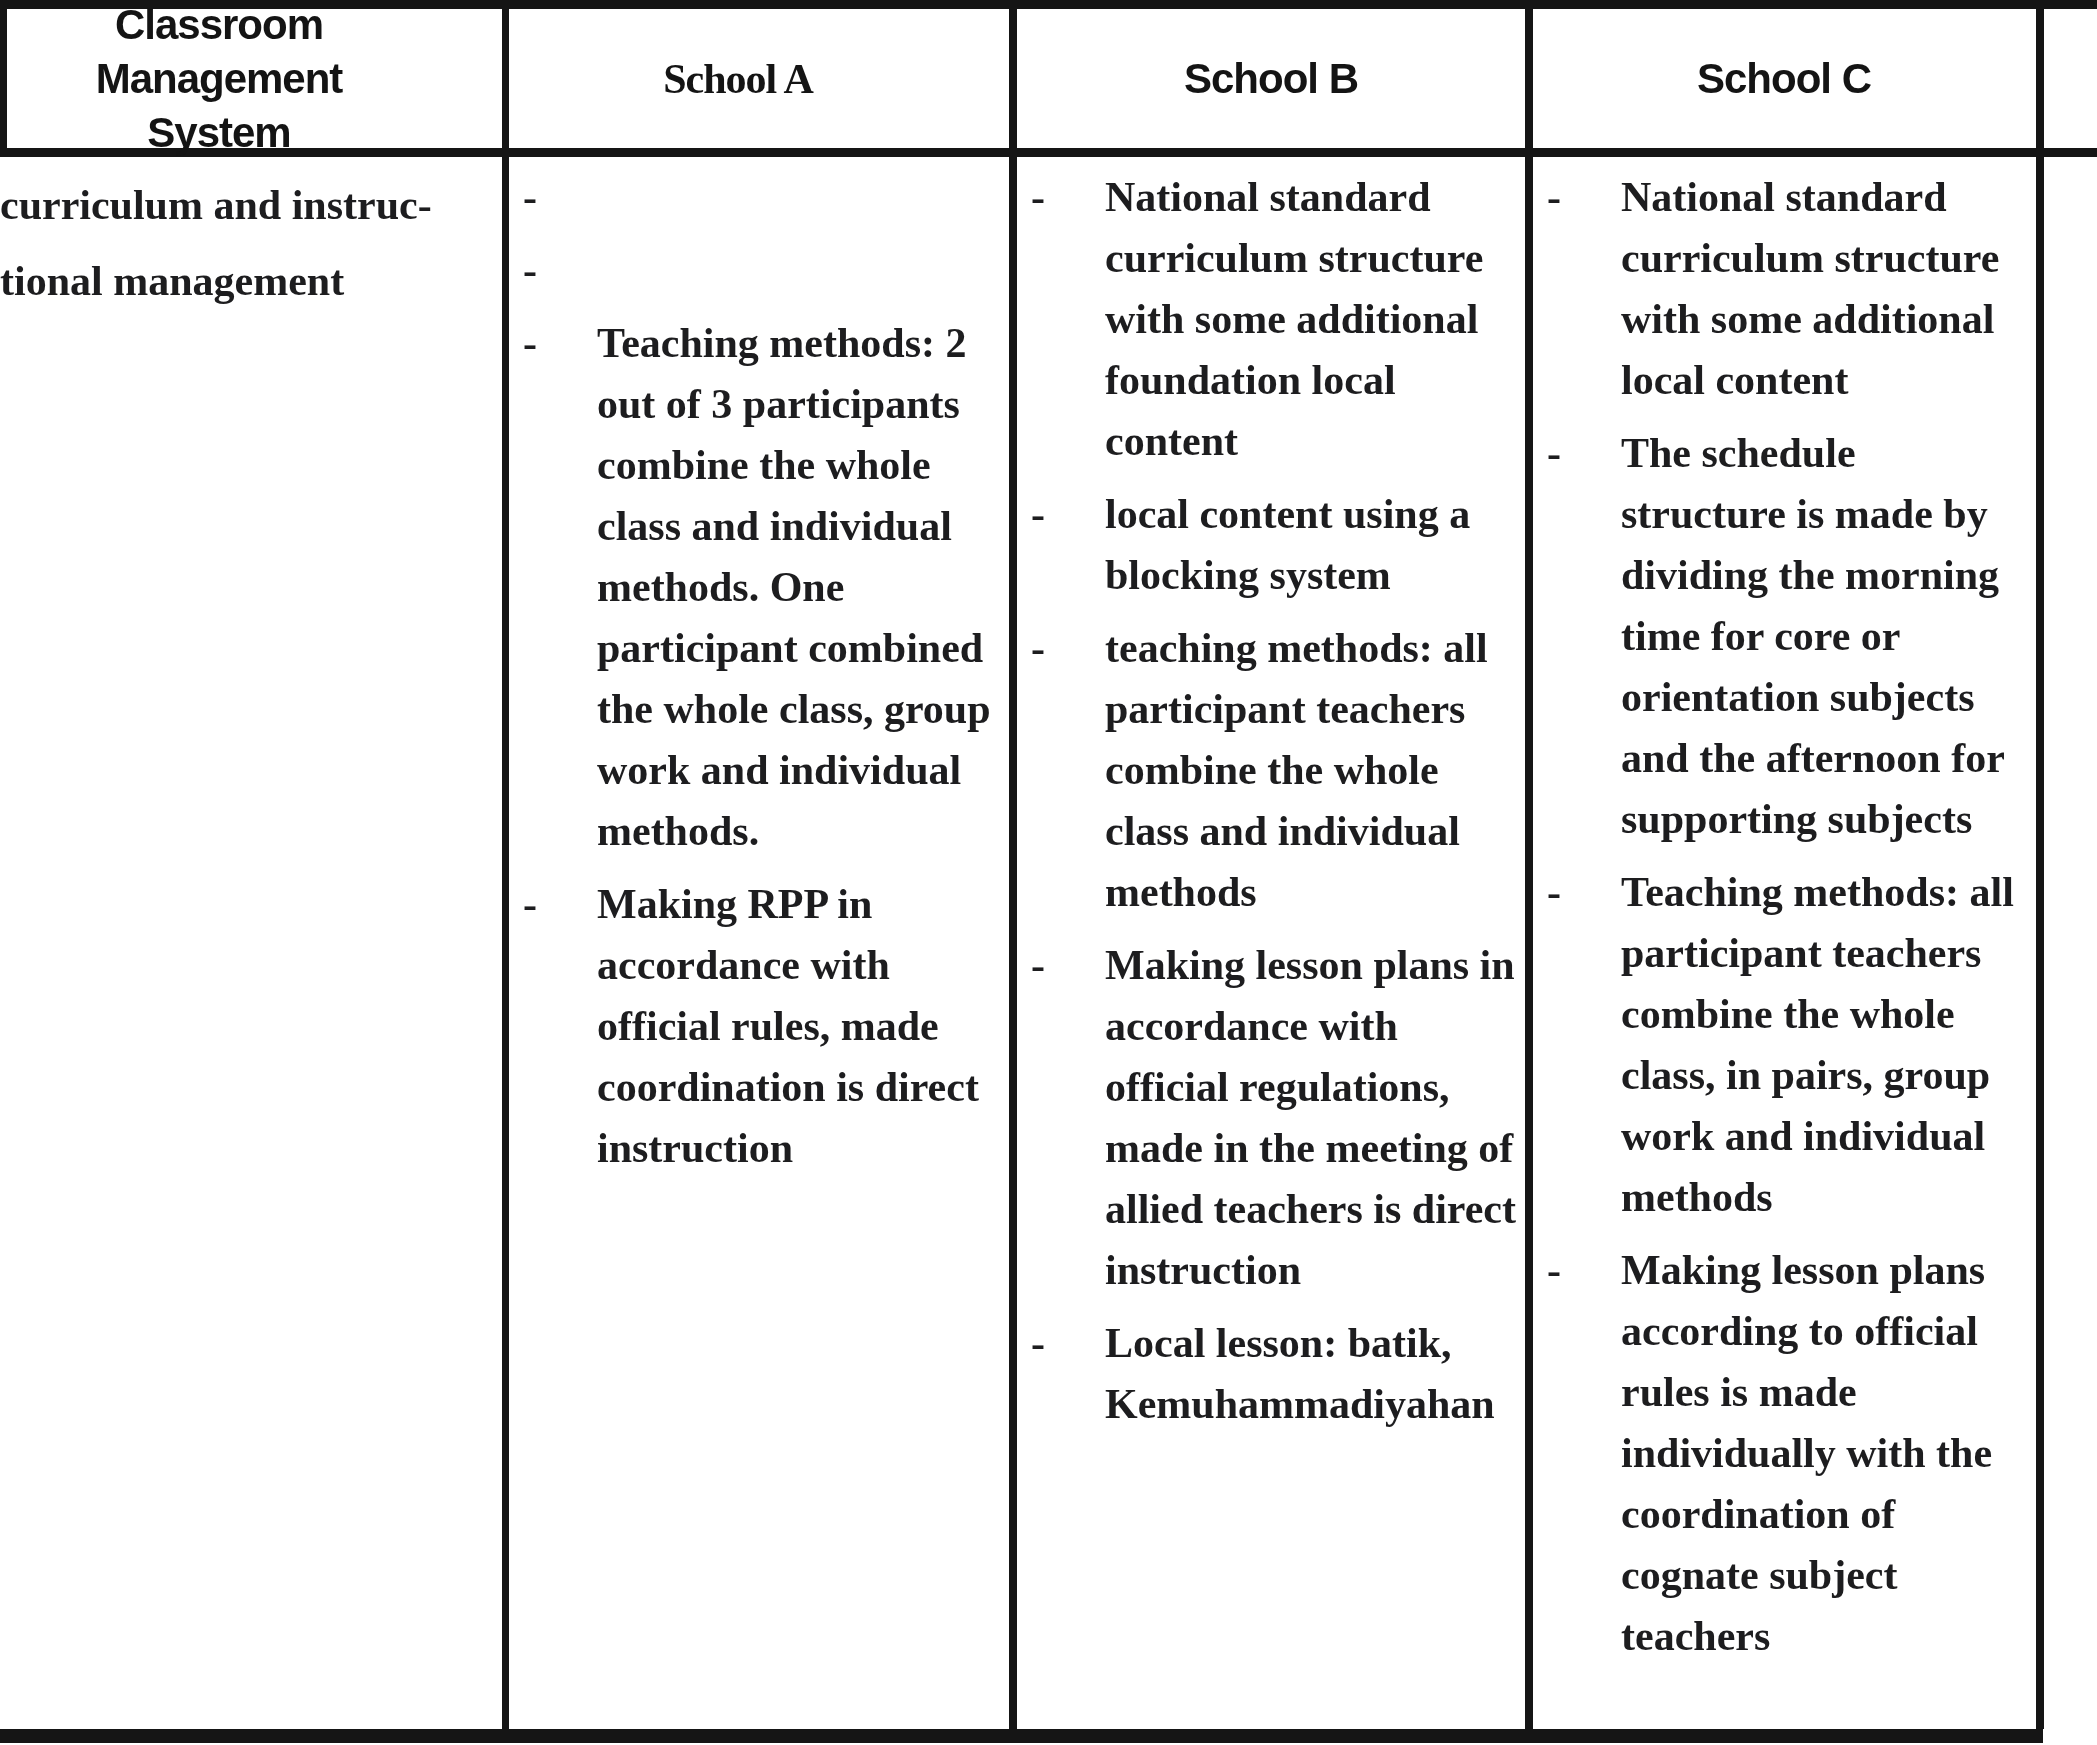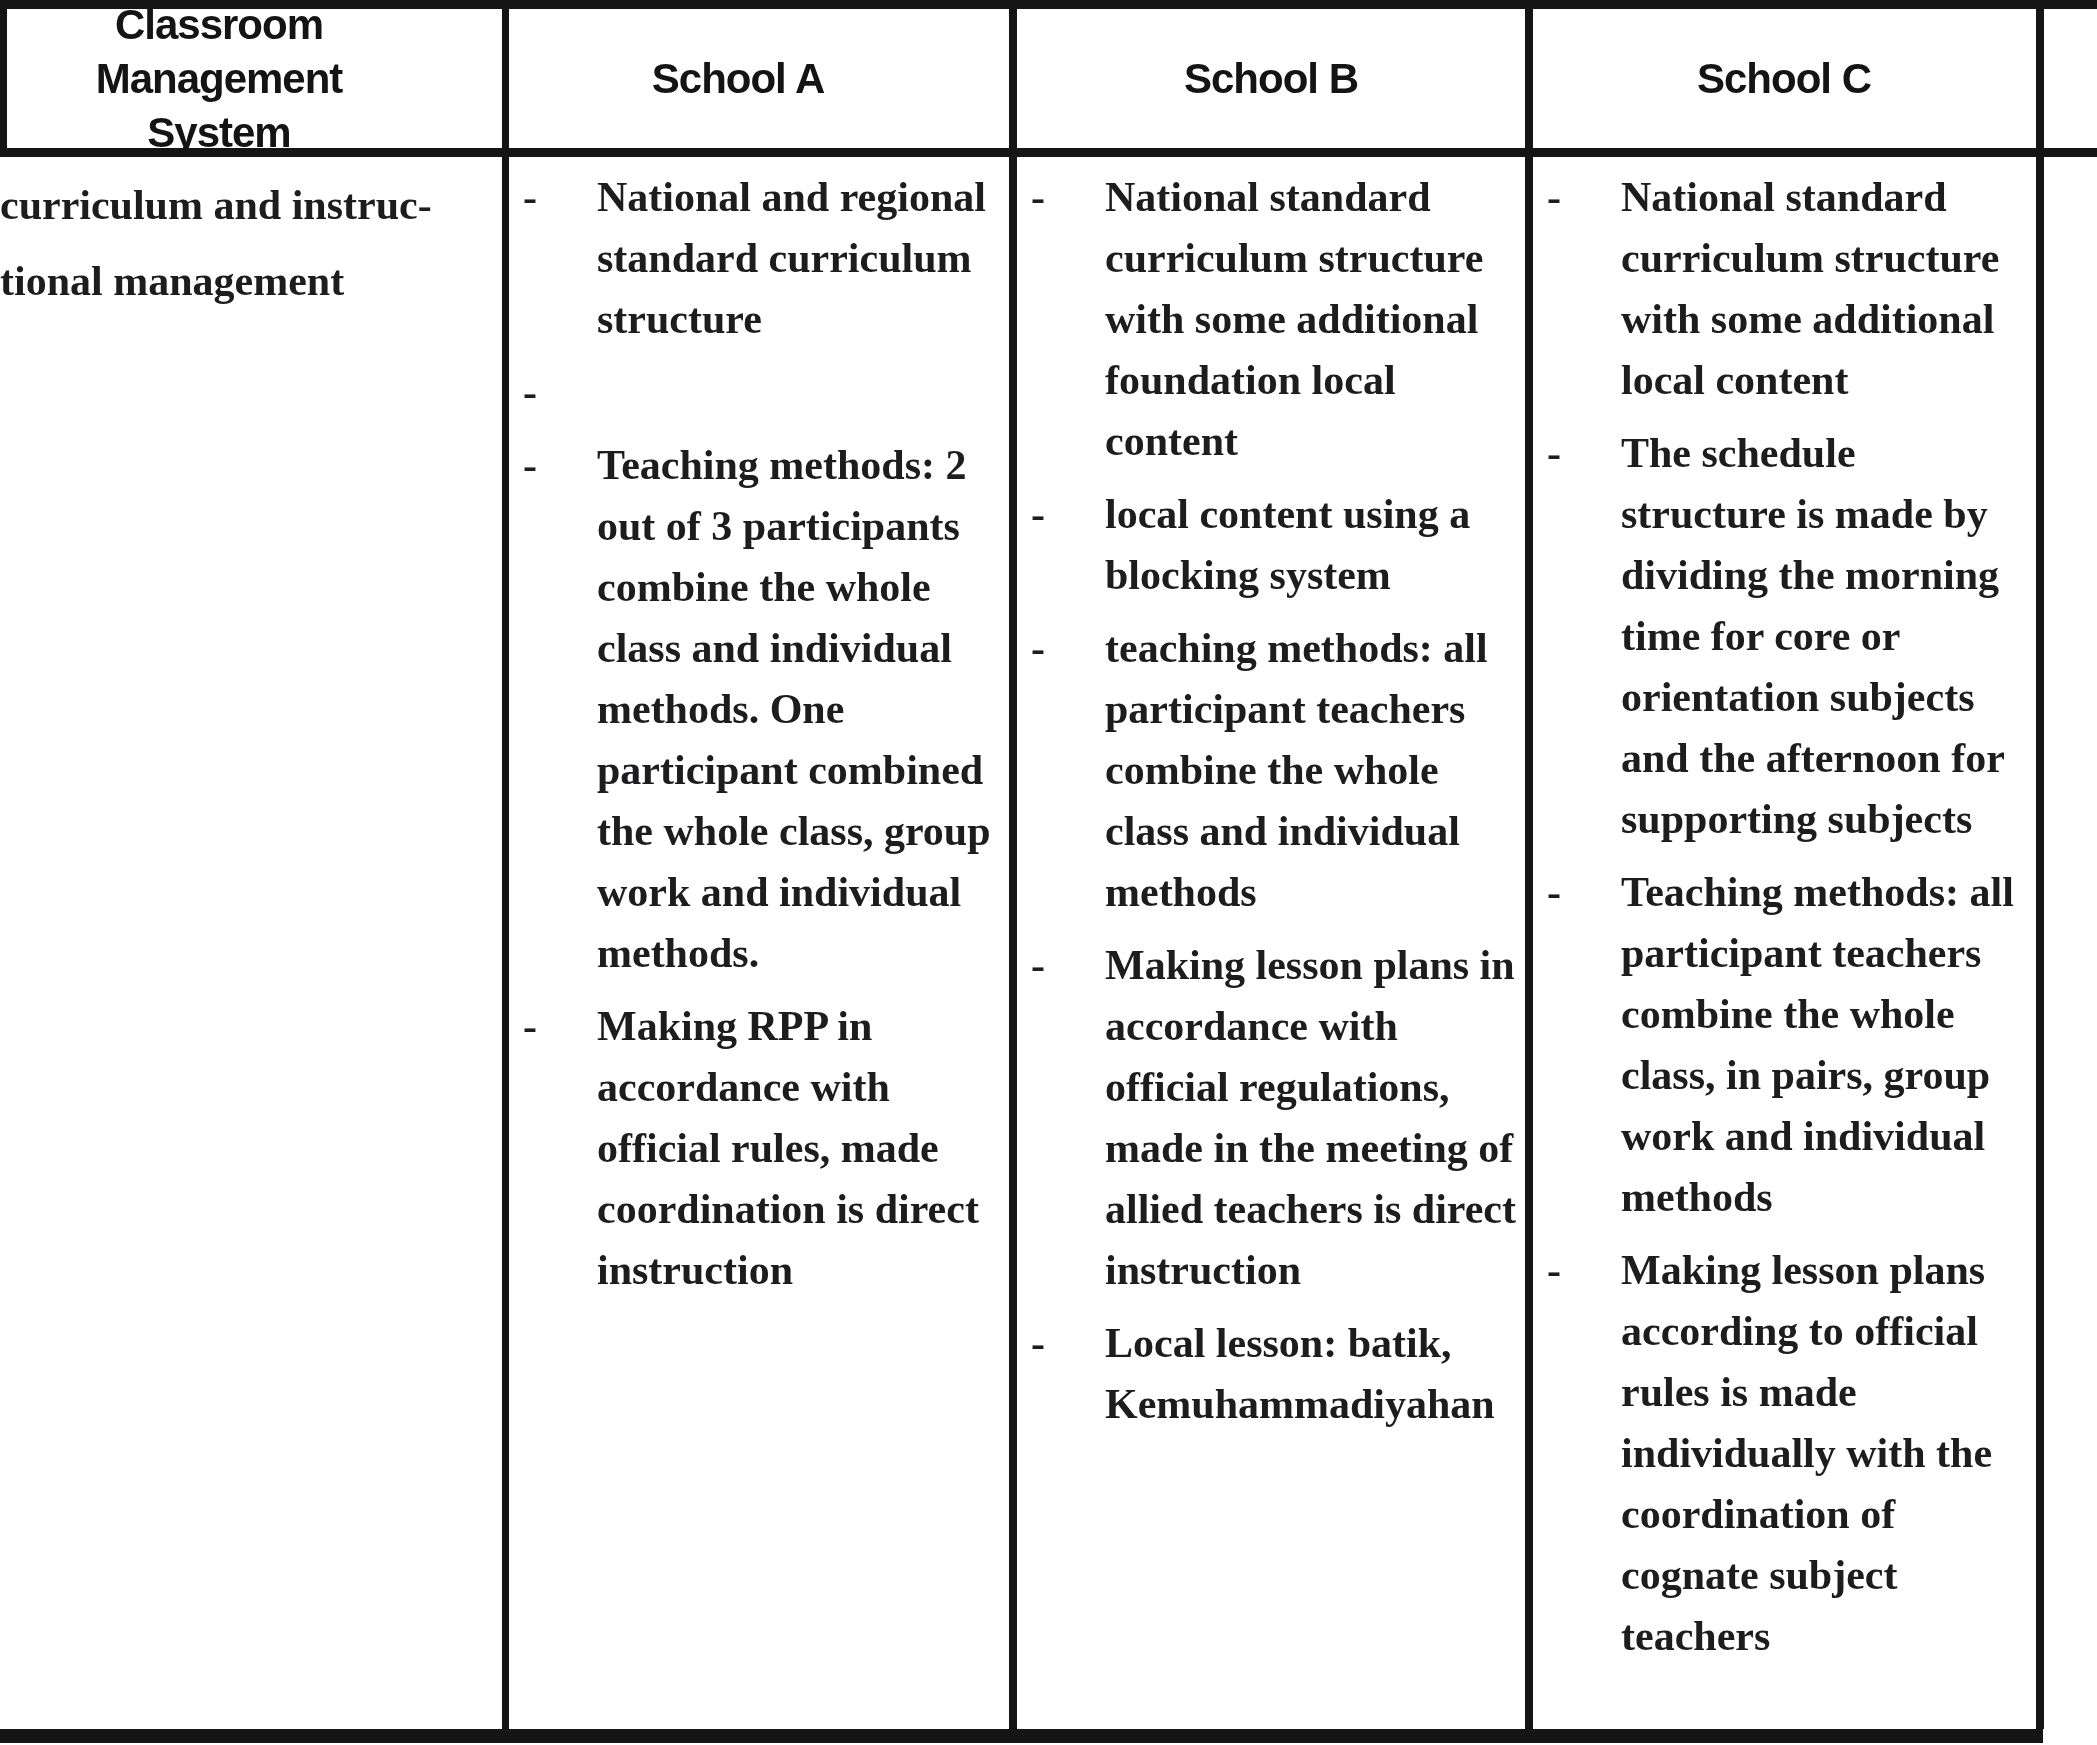--- a/index.html
+++ b/index.html
@@ -36,21 +36,21 @@
     text-align: center;
     font-family: "Liberation Sans", "DejaVu Sans", sans-serif;
     font-weight: bold;
     font-size: 42px;
     line-height: 54px;
     letter-spacing: -1px;
     color: #141414;
   }
   .hcell span { white-space: pre-line; }
   #h1 { left: 16px;      width: 406px; }
-  #h2 { left: 509px;  width: 458px; }
+  #h2 { left: 509px;  width: 458px; font-family: Liberation Serif, serif; }
   #h3 { left: 1017px; width: 508px; }
   #h4 { left: 1533px; width: 502px; }
 
   
   .bcell { top: 157px; height: 1572px; padding-top: 10px; overflow: hidden; font-weight: bold; }
   #b1 { left: 0;      width: 502px; }
   #b2 { left: 509px;  width: 499px; }
   #b3 { left: 1017px; width: 508px; }
   #b4 { left: 1533px; width: 502px; }
 
@@ -100,21 +100,20 @@
   </div>
 
   <div class="abs bcell" id="b1">
     <span class="row-label">curriculum and instruc-
 tional management</span>
   </div>
 
   <div class="abs bcell" id="b2">
     <div class="item">
       <span class="dash">-</span>
-      <span class="btext">National and regional standard curriculum structure</span>
     </div>
     <div class="item">
       <span class="dash">-</span>
     </div>
     <div class="item">
       <span class="dash">-</span>
       <span class="btext">Teaching methods: 2 out of 3 participants combine the whole class and individual methods. One participant combined the whole class, group work and individual methods.</span>
     </div>
     <div class="item">
       <span class="dash">-</span>

